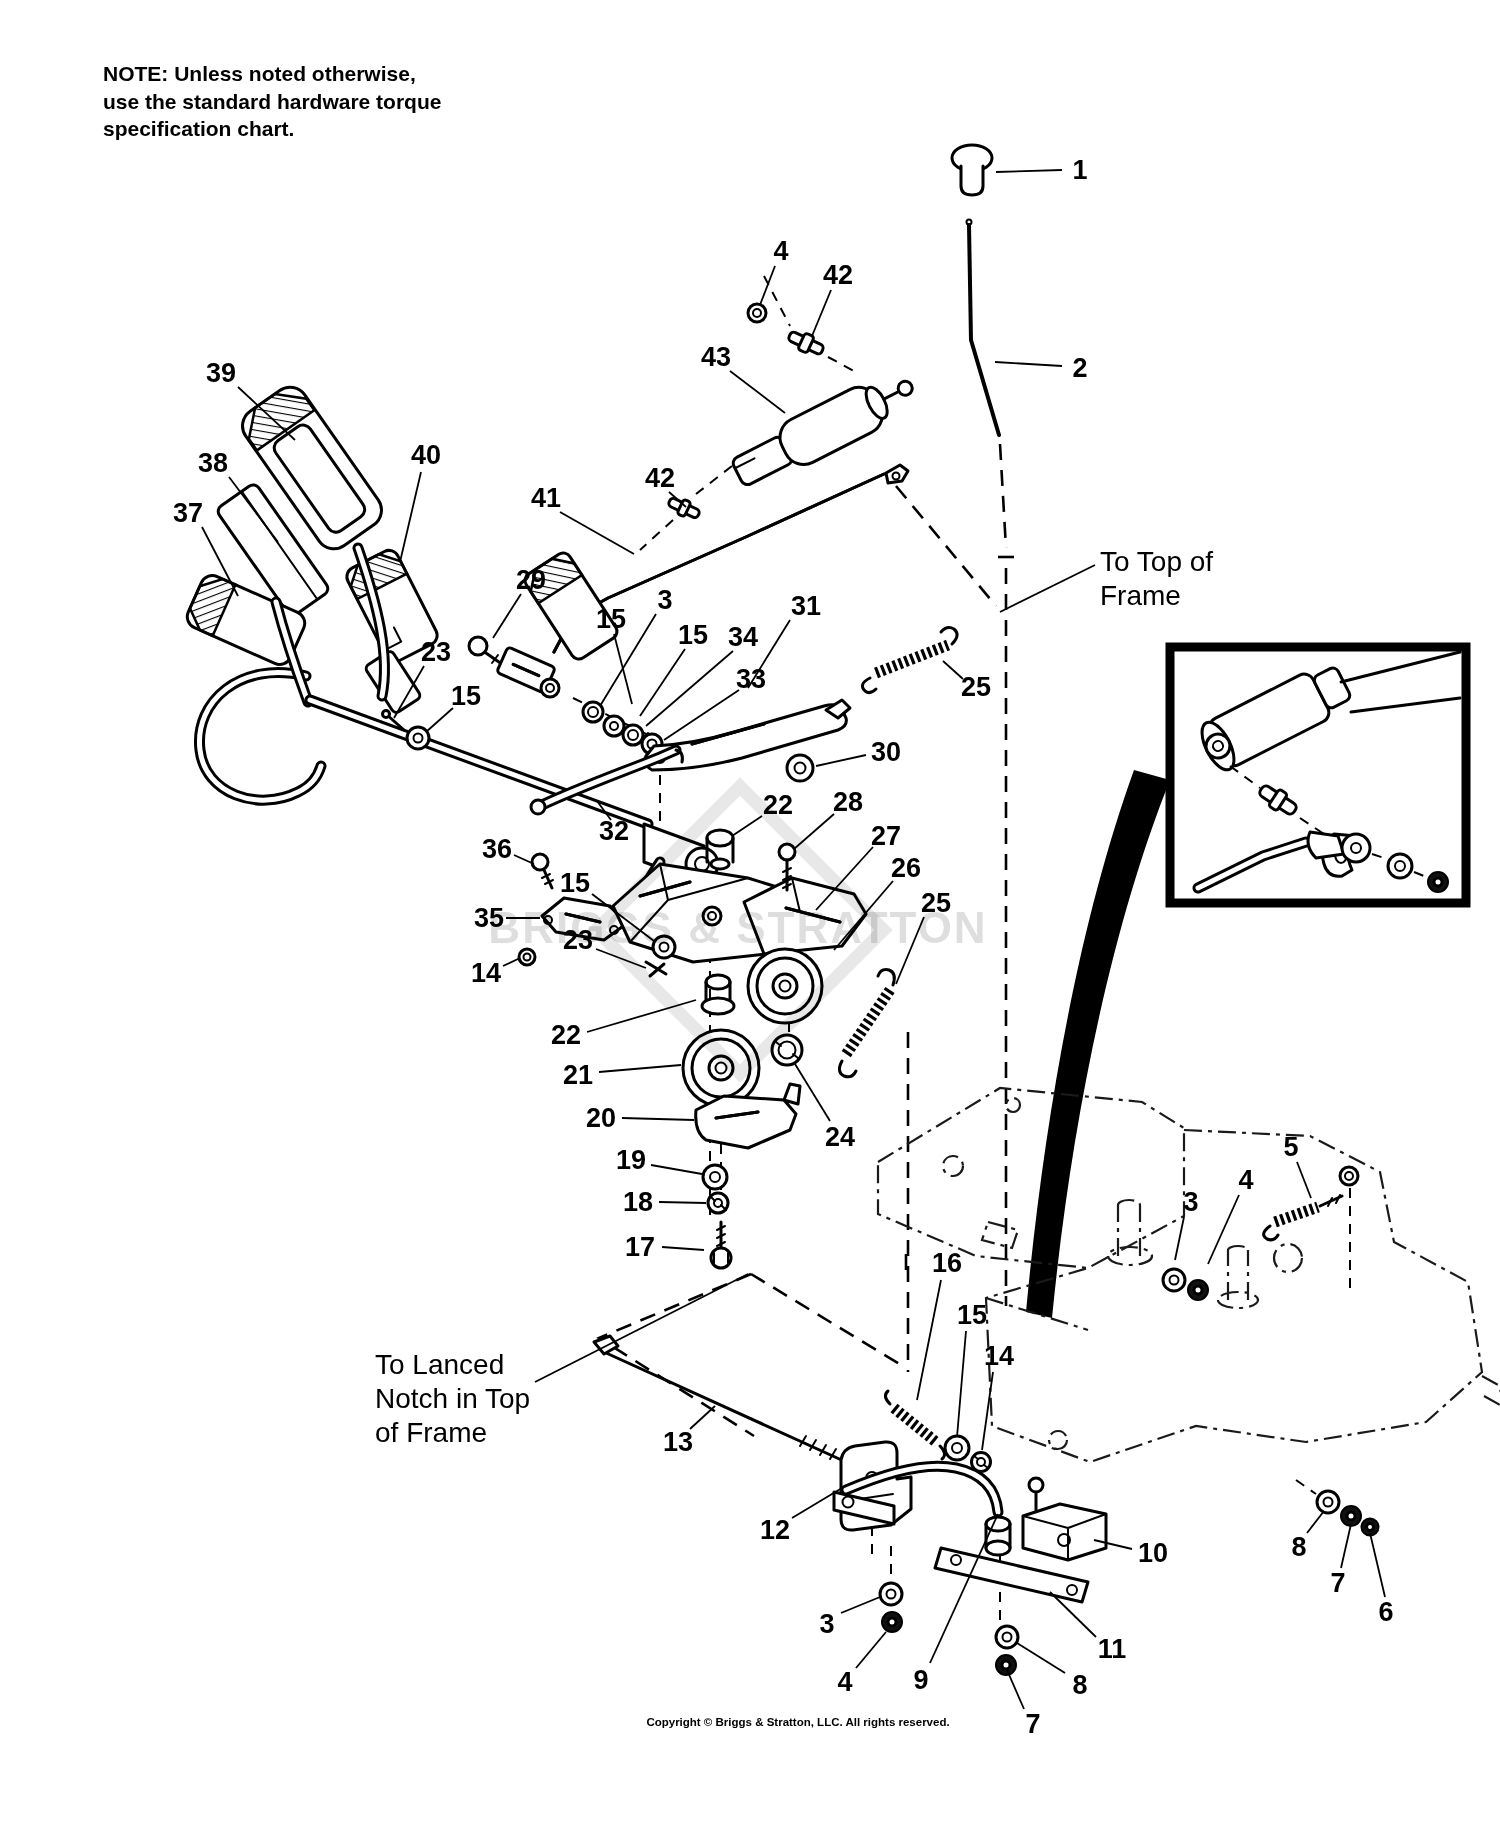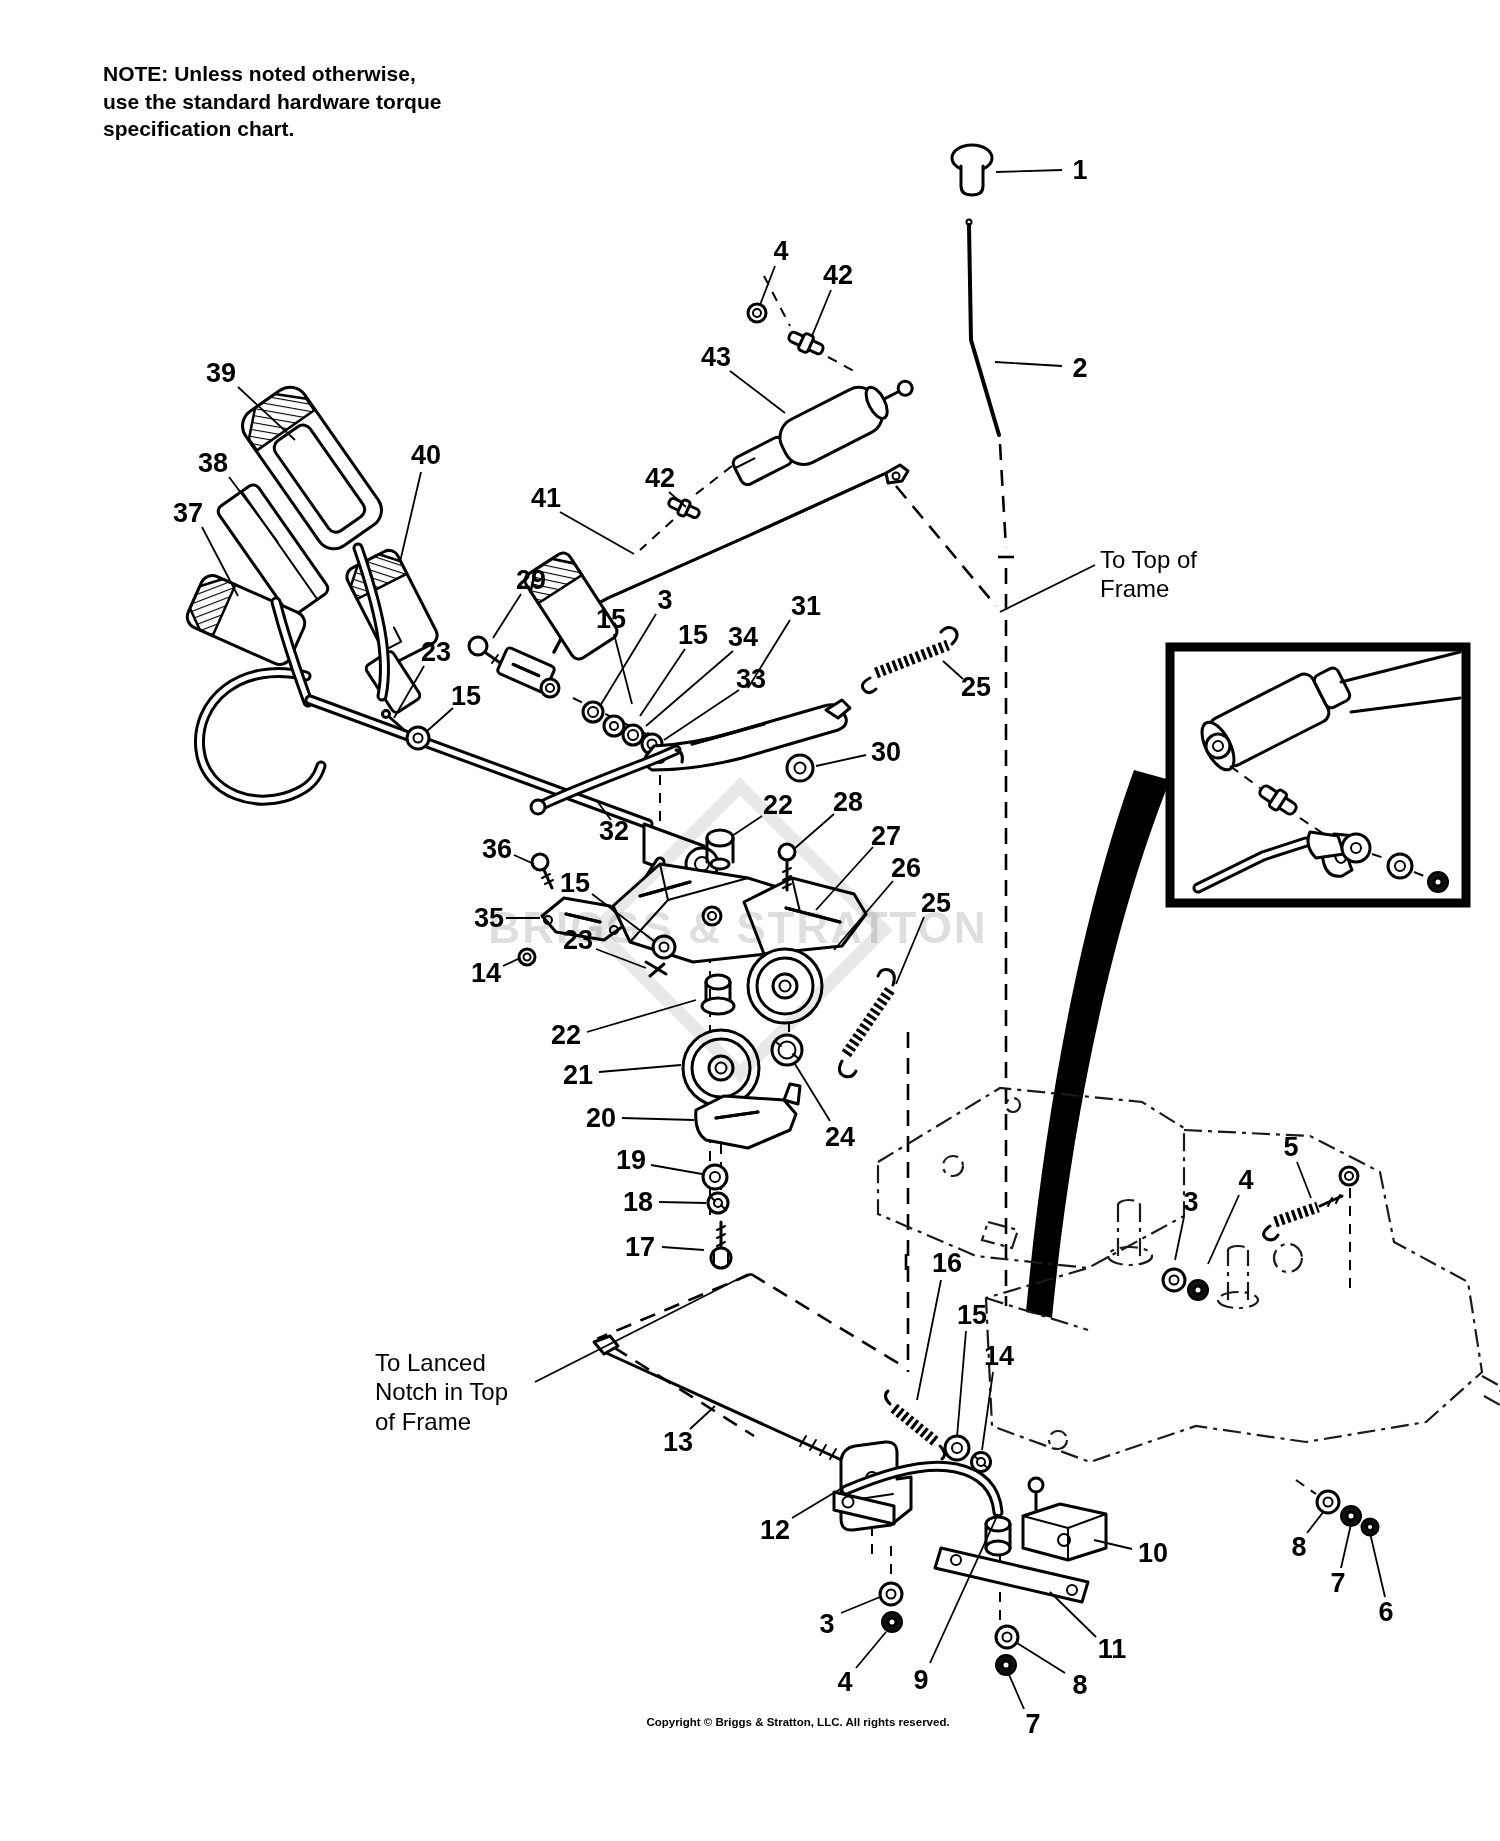--- a/index.html
+++ b/index.html
@@ -5,21 +5,21 @@
   html,body{margin:0;padding:0;background:#fff;font-family:"Liberation Sans",sans-serif;}
   #page{position:relative;width:1500px;height:1841px;background:#fff;overflow:hidden;margin-left:48px;}
   .note{position:absolute;left:55px;top:60px;font-weight:bold;font-size:21px;line-height:1.32;
         white-space:pre-line;color:#000;z-index:4;}
   .copyright{position:absolute;left:0;right:0;top:1716px;text-align:center;font-weight:bold;
         font-size:11.5px;color:#000;z-index:4;}
   .wm{position:absolute;left:425px;top:903px;width:530px;text-align:center;font-size:44px;
       font-weight:bold;letter-spacing:2px;color:rgba(0,0,0,0.13);z-index:3;pointer-events:none;}
   .wm-diamond{position:absolute;left:584px;top:822px;width:190px;height:190px;
       border:13px solid rgba(0,0,0,0.09);transform:rotate(45deg);z-index:3;pointer-events:none;}
-  .anno{position:absolute;font-size:24px;line-height:1.22;white-space:pre-line;color:#000;z-index:4;}
+  .anno{position:absolute;font-size:28px;line-height:1.22;white-space:pre-line;color:#000;z-index:4;}
   svg.diagram{position:absolute;left:0;top:0;z-index:2;}
   .p{fill:#fff;stroke:#000;stroke-width:3;stroke-linejoin:round;stroke-linecap:round;}
   .ln{fill:none;stroke:#000;stroke-width:3;stroke-linecap:round;stroke-linejoin:round;}
   .t4{stroke-width:4;}
   .thin{stroke-width:2;}
   .tube{fill:none;stroke:#000;stroke-width:11;stroke-linecap:round;stroke-linejoin:round;}
   .tubei{fill:none;stroke:#fff;stroke-width:5;stroke-linecap:round;stroke-linejoin:round;}
   .dash{fill:none;stroke:#000;stroke-width:2.6;stroke-dasharray:16 10;}
   .dash2{fill:none;stroke:#000;stroke-width:2;stroke-dasharray:10 8;}
   .phantom{fill:none;stroke:#1a1a1a;stroke-width:2.2;stroke-dasharray:18 6 4 6;}

